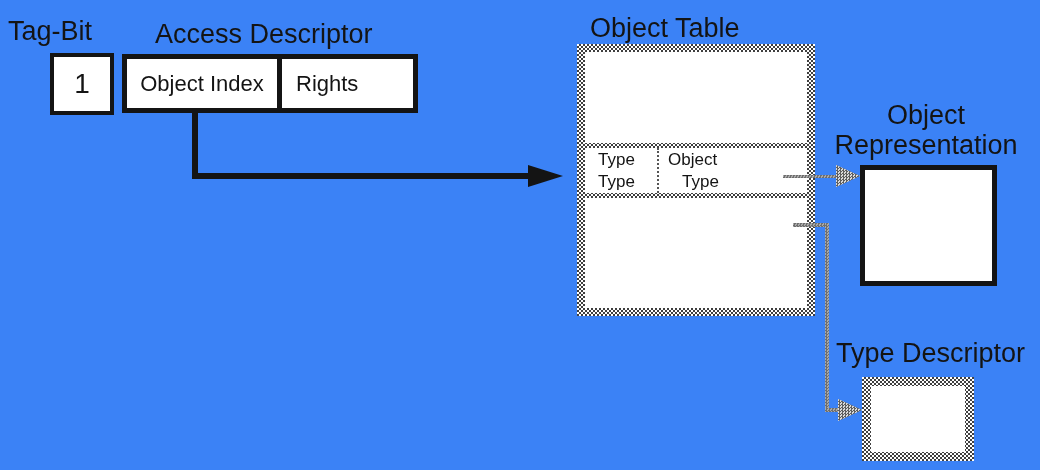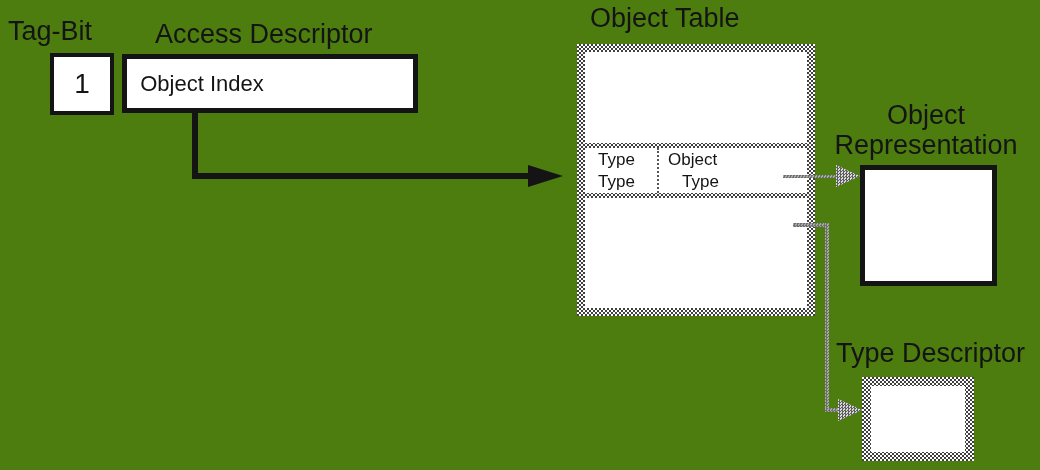--- a/index.html
+++ b/index.html
@@ -5,21 +5,21 @@
   * { margin: 0; padding: 0; box-sizing: border-box; }
   html, body { background: #ffffff; }
   body {
     font-family: "Liberation Sans", "DejaVu Sans", sans-serif;
     color: #141414;
   }
   .canvas {
     position: relative;
     width: 1040px;
     height: 470px;
-    background: #4d7c0f;
+    background: #3b82f6;
     overflow: hidden;
   }
   .abs { position: absolute; }
 
   
   .title { font-size: 27px; line-height: 30px; white-space: nowrap; }
   .title.prewrap { white-space: pre-line; text-align: center; }
   .field-label { font-size: 22px; }
   .small-label { font-size: 17px; line-height: 22px; }
 
@@ -112,27 +112,30 @@
   <div class="abs title" style="left:155px; top:19px;">Access Descriptor</div>
 
   <div class="abs black-box tag-box">
     <span>1</span>
   </div>
 
   <div class="abs black-box ad-box">
     <div class="ad-cell ad-cell-1">
       <span class="field-label">Object Index</span>
     </div>
+    <div class="ad-cell ad-cell-2">
+      <span class="field-label">Rights</span>
+    </div>
   </div>
 
   <div class="abs blk-line" style="left:192px; top:110px; width:6px; height:69px;"></div>
   <div class="abs blk-line" style="left:192px; top:173px; width:336px; height:6px;"></div>
   <div class="abs blk-head" style="left:528px; top:165px;"></div>
 
-  <div class="abs title" style="left:590px; top:3px;">Object Table</div>
+  <div class="abs title" style="left:590px; top:13px;">Object Table</div>
 
   <div class="abs stipple object-table">
     <div class="ot-row ot-row-empty-1"></div>
     <div class="ot-row ot-row-entry">
       <div class="ot-cell ot-cell-1 small-label">
         <div>Type</div>
         <div>Type</div>
       </div>
       <div class="ot-cell ot-cell-3 small-label">
         <div class="line1">Object</div>

